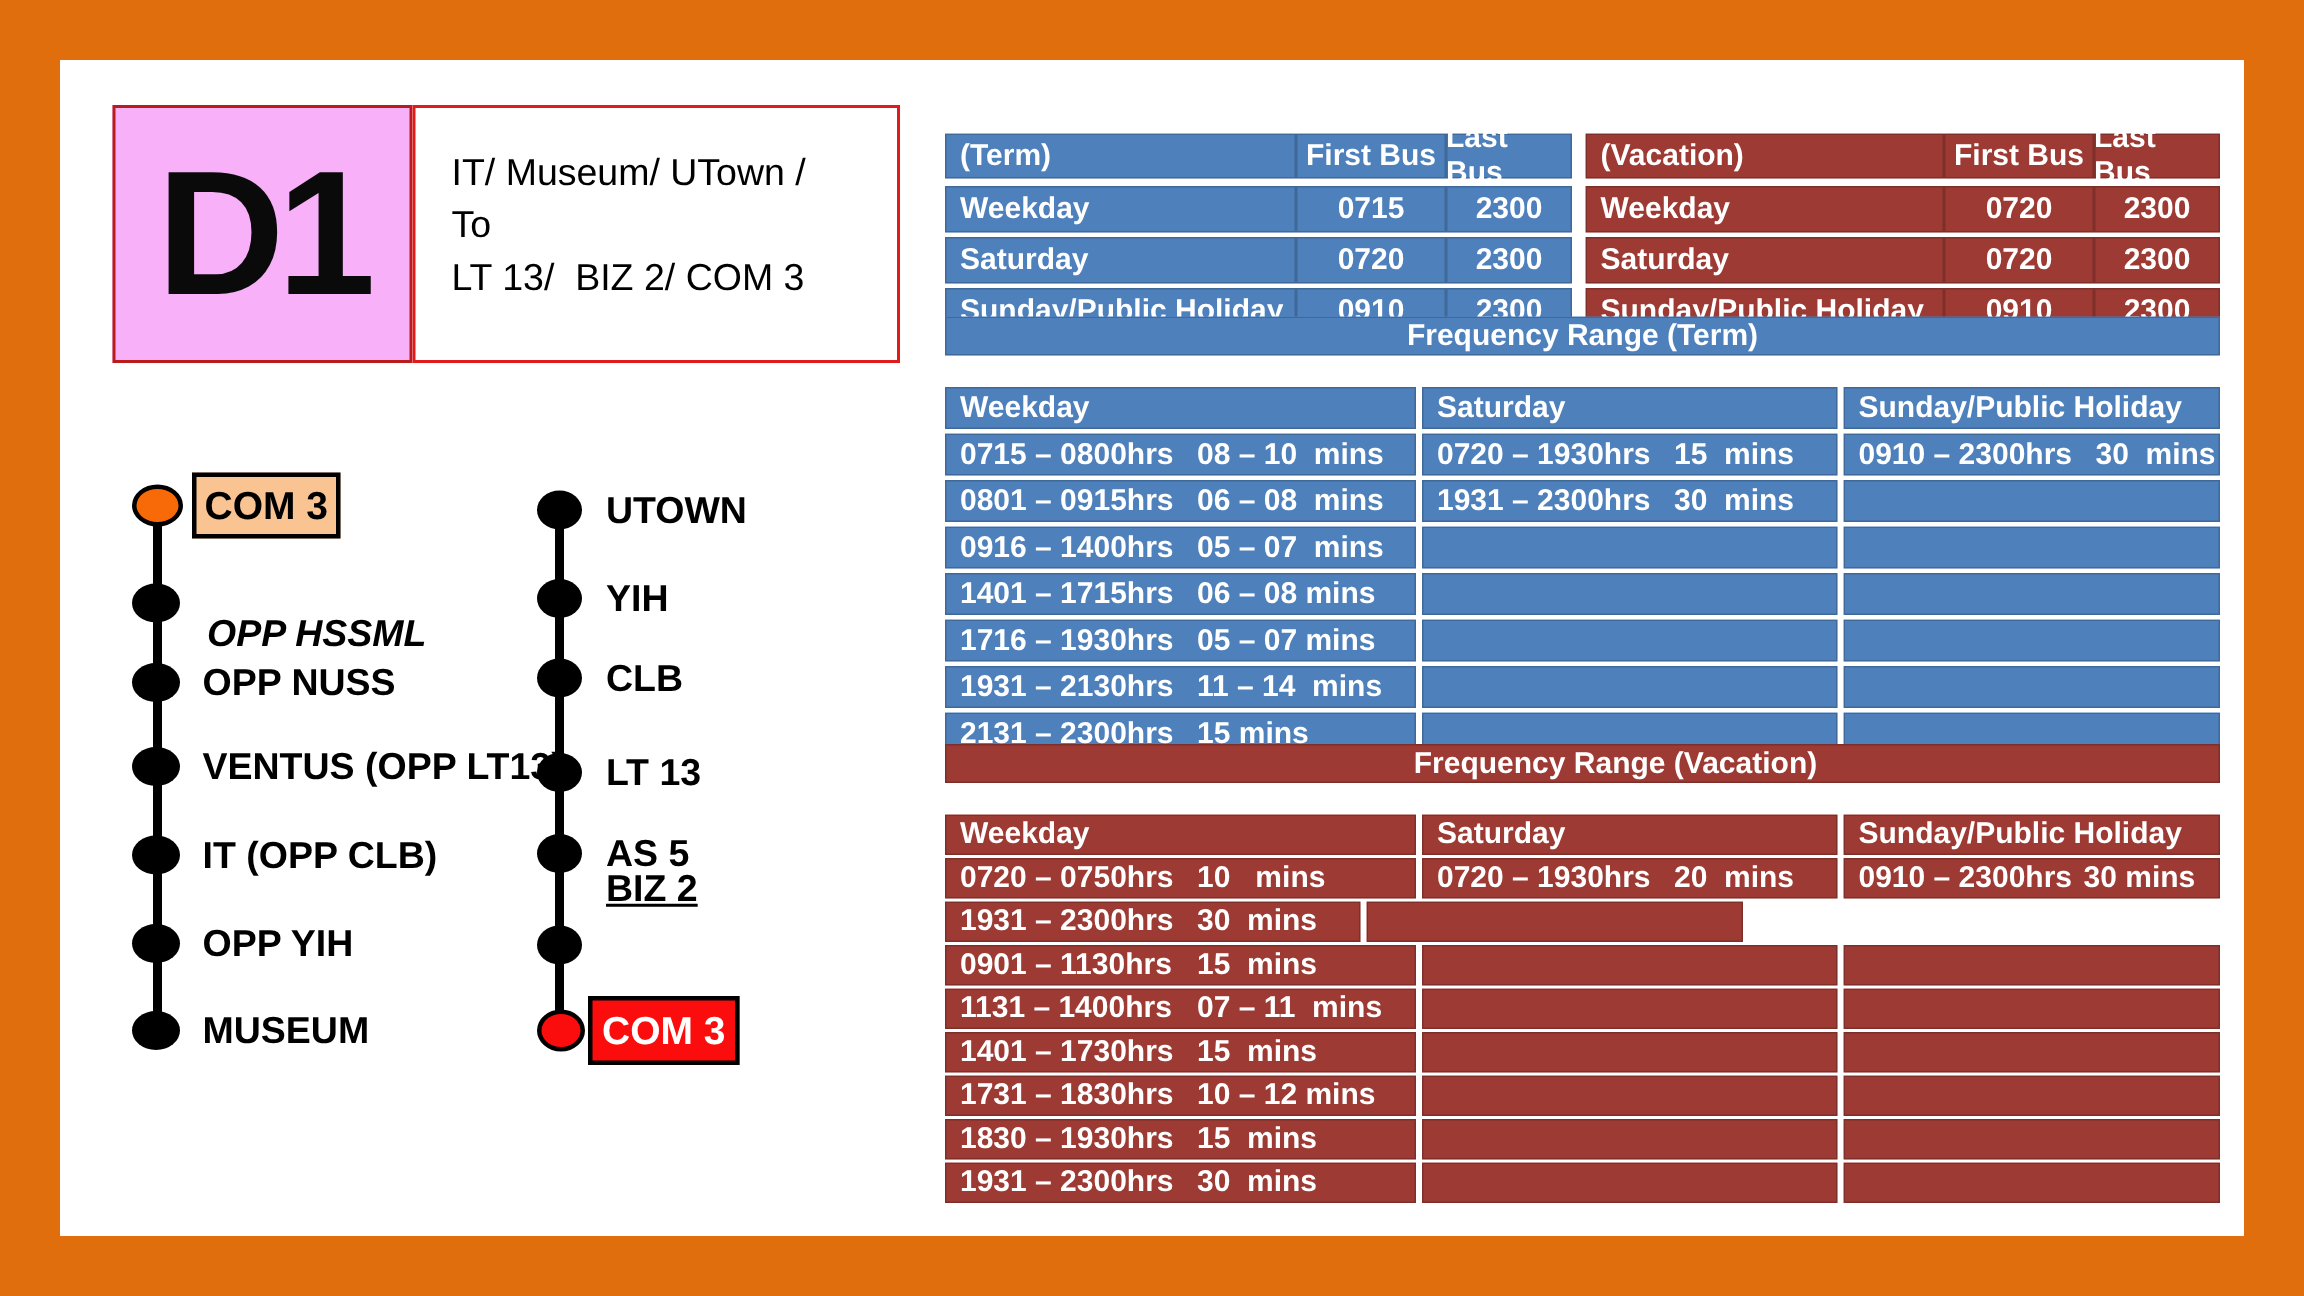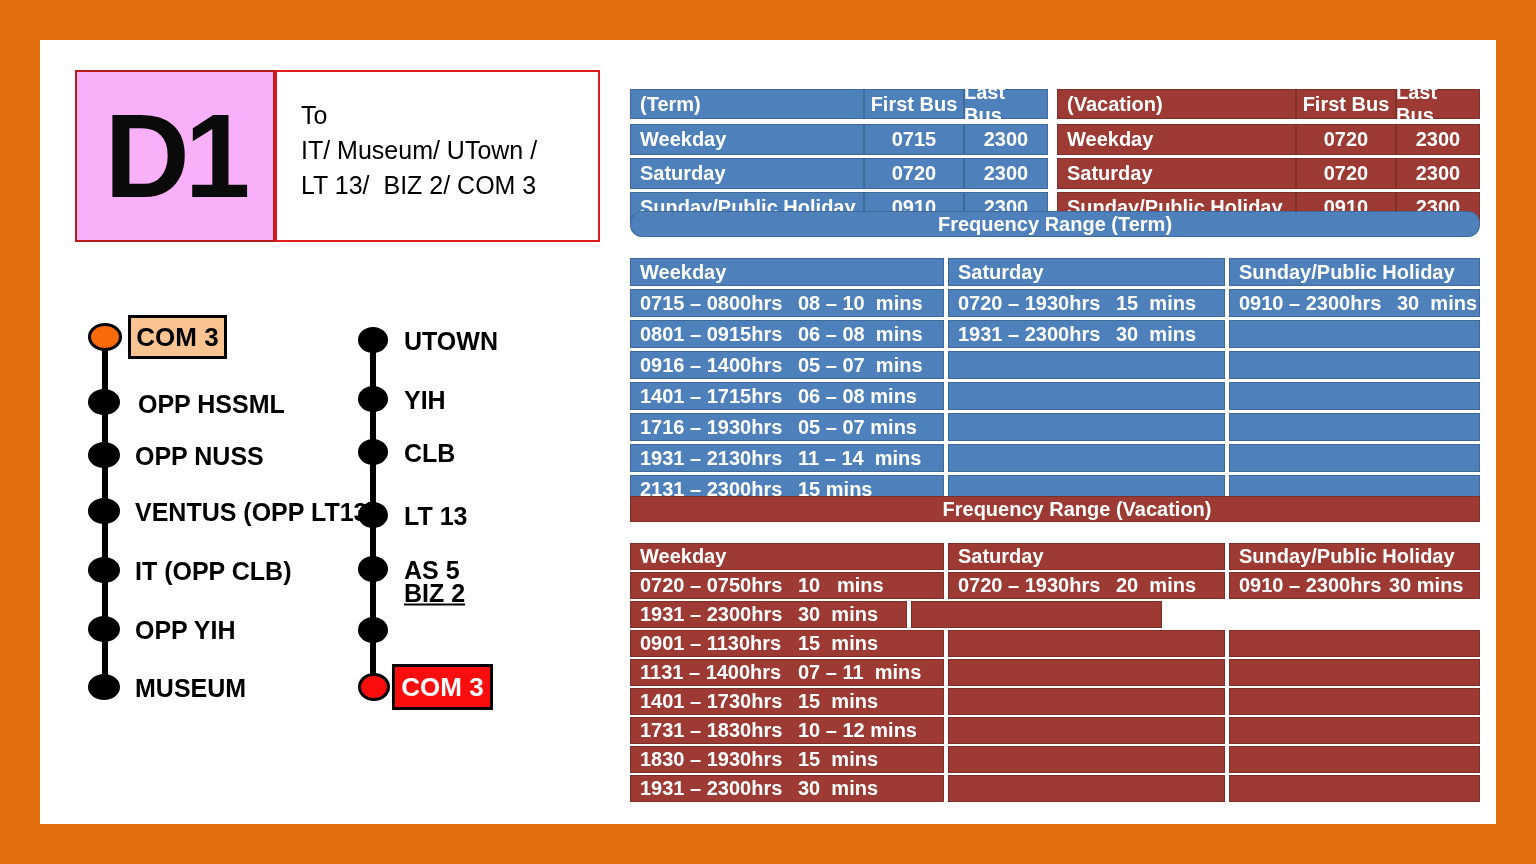--- a/index.html
+++ b/index.html
@@ -65,31 +65,31 @@
   .freq.vac .trow{height:27px;margin-bottom:2px;}
 </style>
 </head>
 <body>
 
 <div class="canvas">
   <div class="panel"></div>
 
   <div class="badge">D1</div>
   <div class="destbox">
+    <div>IT/ Museum/ UTown /</div>
     <div>To</div>
-    <div>IT/ Museum/ UTown /</div>
     <div>LT 13/  BIZ 2/ COM 3</div>
   </div>
 
   <div class="rline" style="left:102px;top:337px;height:350px;"></div>
   <div class="dot first" style="left:88px;top:323px;width:34px;height:28px;"></div>
   <div class="termbox peach" style="left:128px;top:315px;width:99px;height:44px;">COM 3</div>
 
   <div class="dot" style="left:88px;top:389px;width:32px;height:26px;"></div>
-  <div class="stoplabel" style="left:138px;top:404px;">OPP HSSML</div>
+  <div class="stoplabel" style="left:138px;top:423px;font-style:italic;">OPP HSSML</div>
   <div class="dot" style="left:88px;top:442px;width:32px;height:26px;"></div>
   <div class="stoplabel" style="left:135px;top:456px;">OPP NUSS</div>
   <div class="dot" style="left:88px;top:498px;width:32px;height:26px;"></div>
   <div class="stoplabel" style="left:135px;top:512px;">VENTUS (OPP LT13)</div>
   <div class="dot" style="left:88px;top:557px;width:32px;height:26px;"></div>
   <div class="stoplabel" style="left:135px;top:571px;">IT (OPP CLB)</div>
   <div class="dot" style="left:88px;top:616px;width:32px;height:26px;"></div>
   <div class="stoplabel" style="left:135px;top:630px;">OPP YIH</div>
   <div class="dot" style="left:88px;top:674px;width:32px;height:26px;"></div>
   <div class="stoplabel" style="left:135px;top:688px;">MUSEUM</div>
@@ -149,21 +149,21 @@
       <div class="cell s-first">0720</div>
       <div class="cell s-last">2300</div>
     </div>
     <div class="trow">
       <div class="cell s-label">Sunday/Public Holiday</div>
       <div class="cell s-first">0910</div>
       <div class="cell s-last">2300</div>
     </div>
   </div>
 
-  <div class="band blue" style="top:211px;border-radius:12px;">Frequency Range (Term)</div>
+  <div class="band blue" style="top:211px;">Frequency Range (Term)</div>
   <div class="tbl freq term blue" style="left:630px;top:241px;width:850px;">
     <div class="trow hdr">
       <div class="cell f-c1">Weekday</div>
       <div class="cell f-c2">Saturday</div>
       <div class="cell f-c3">Sunday/Public Holiday</div>
     </div>
     <div class="trow">
       <div class="cell f-c1">
           <span class="rng">0715 – 0800hrs</span>
           <span class="frq">08 – 10  mins</span>

